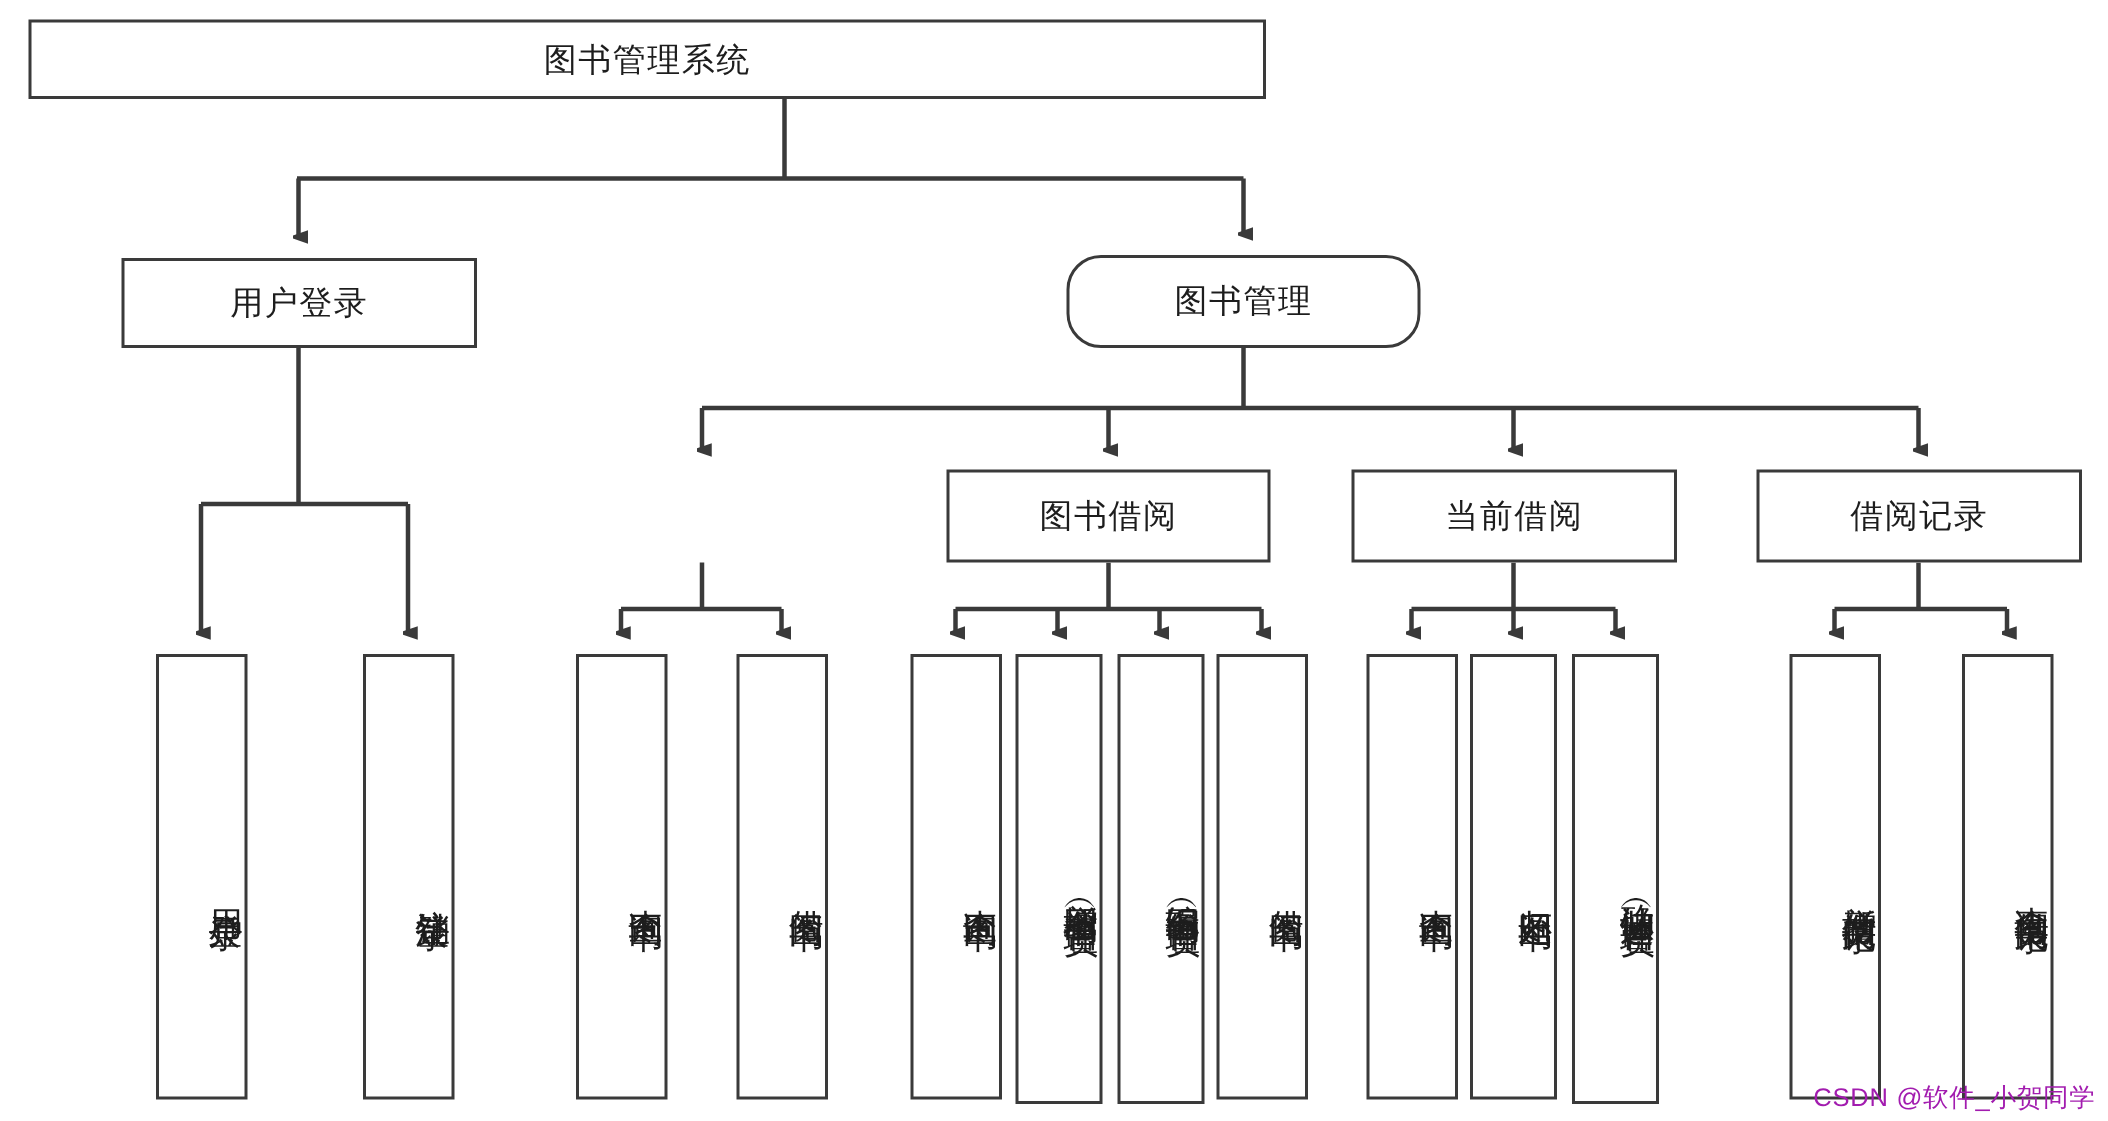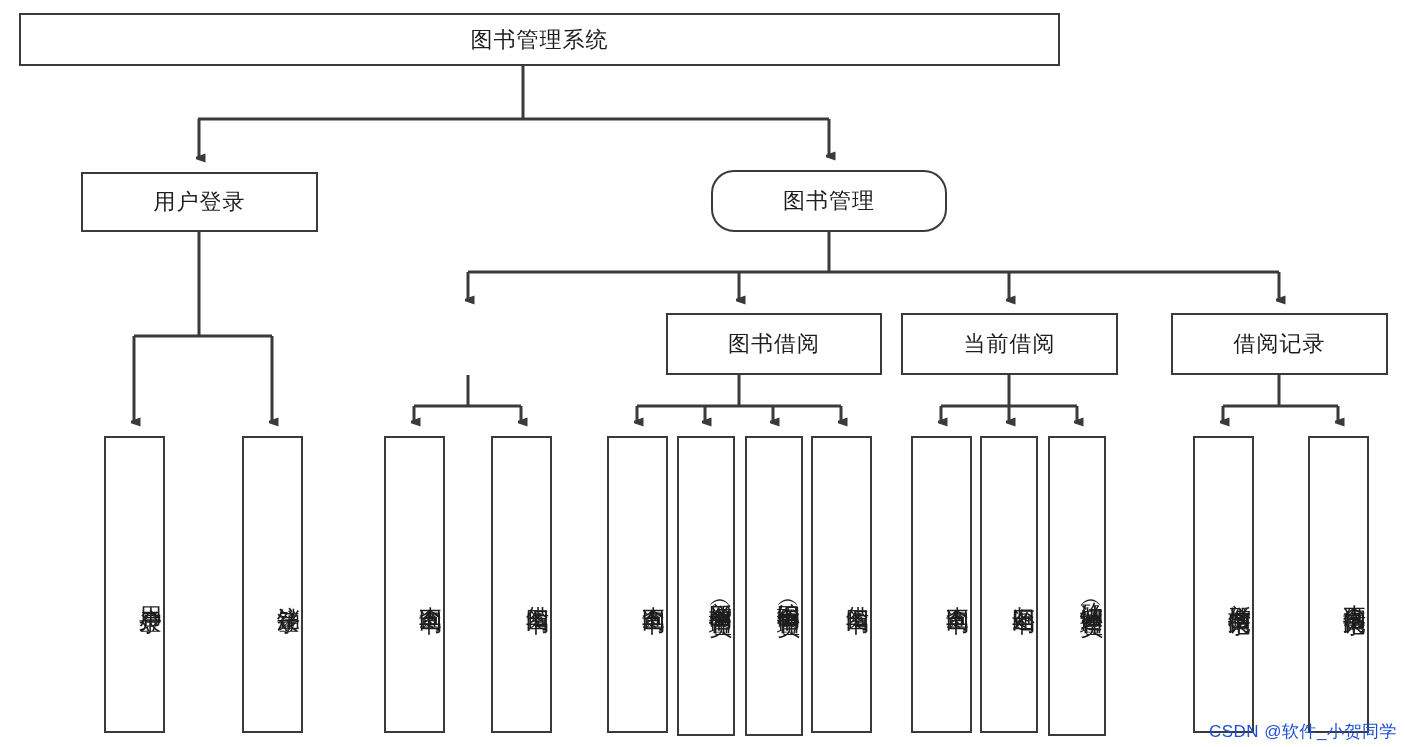--- a/index.html
+++ b/index.html
@@ -52,21 +52,21 @@
     writing-mode: vertical-rl;
     text-orientation: upright;
     white-space: normal;
     text-align: left;
   }
   #watermark {
     position: absolute;
     right: 8px;
     bottom: 4px;
     font-size: 17px;
-    color: #1d4ed8;
+    color: #a21caf;
     letter-spacing: 0.5px;
     white-space: nowrap;
   }
 </style>
 </head>
 <body>
 
 <div id="stage">
 
   <svg id="edges" viewBox="0 0 1405 747" xmlns="http://www.w3.org/2000/svg">
@@ -112,32 +112,32 @@
       <path d="M1009,406 L1009,422" marker-end="url(#arrow)"></path>
       <path d="M1077,406 L1077,422" marker-end="url(#arrow)"></path>
 
       <path d="M1279,375 L1279,406"></path>
       <path d="M1223,406 L1338,406"></path>
       <path d="M1223,406 L1223,422" marker-end="url(#arrow)"></path>
       <path d="M1338,406 L1338,422" marker-end="url(#arrow)"></path>
     </g>
   </svg>
 
-  <div class="node horiz" style="left:19px; top:13px; width:1041px; height:53px;">
+  <div class="node horiz" style="left:19px; top:13px; width:825px; height:53px;">
     <span>图书管理系统</span>
   </div>
 
   <div class="node horiz" style="left:81px; top:172px; width:237px; height:60px;">
     <span>用户登录</span>
   </div>
   <div class="node horiz" style="left:711px; top:170px; width:236px; height:62px;border-radius:23px;">
     <span>图书管理</span>
   </div>
 
-  <div class="node horiz" style="left:631px; top:313px; width:216px; height:62px;margin-left:35px;">
+  <div class="node horiz" style="left:631px; top:313px; width:216px; height:62px;">
     <span>图书借阅</span>
   </div>
   <div class="node horiz" style="left:901px; top:313px; width:217px; height:62px;">
     <span>当前借阅</span>
   </div>
   <div class="node horiz" style="left:1171px; top:313px; width:217px; height:62px;">
     <span>借阅记录</span>
   </div>
 
   <div class="node vert" style="left:104px; top:436px; width:61px; height:297px;">

